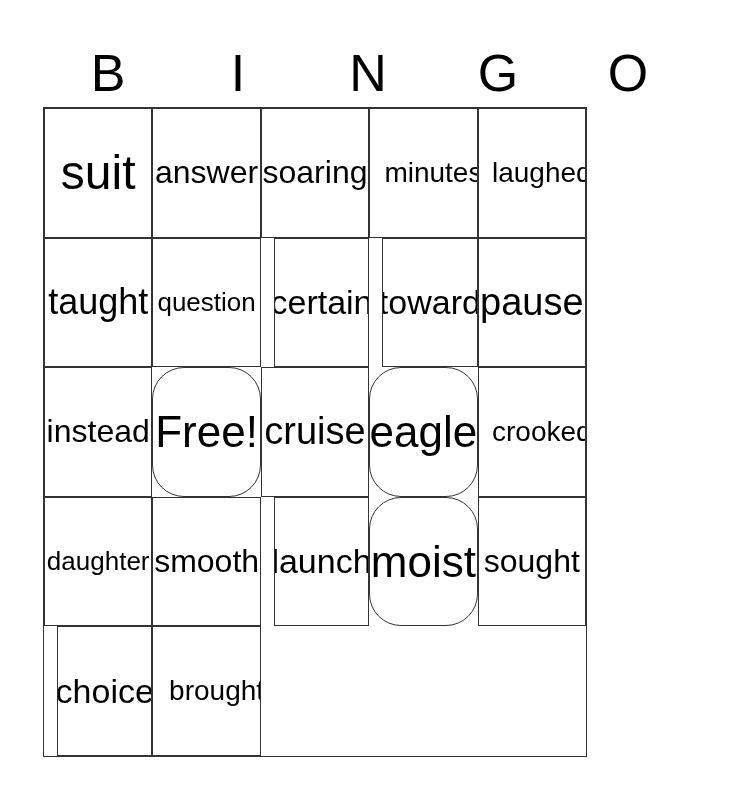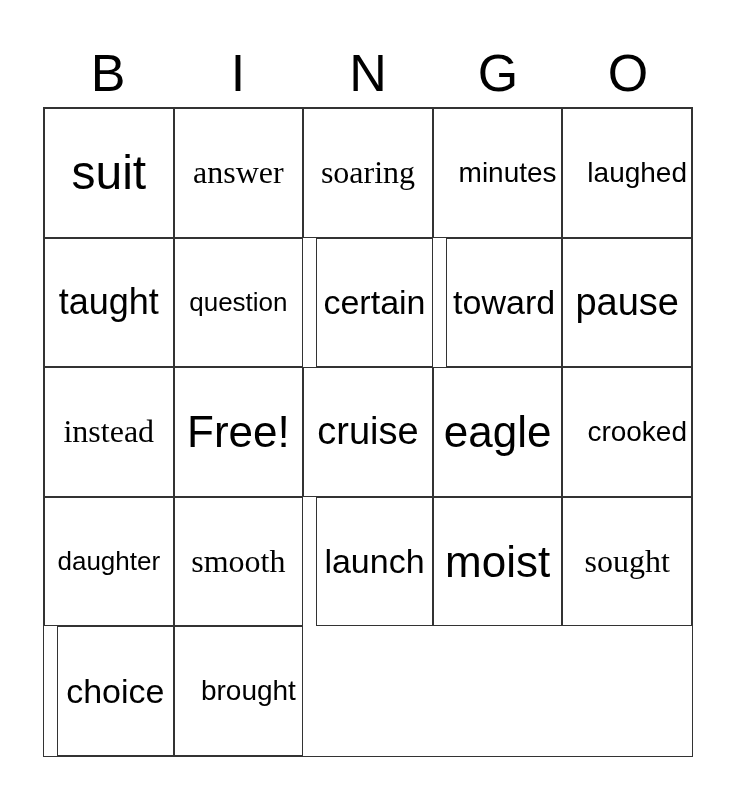--- a/index.html
+++ b/index.html
@@ -1,31 +1,31 @@
 <!DOCTYPE html>
 <html><head>
 <meta charset="utf-8">
 <style>
   html, body { margin: 0; padding: 0; background: #ffffff; }
   body { width: 736px; height: 800px; position: relative; font-family: "Liberation Sans", sans-serif; color: #000; }
   .header { position: absolute; left: 43px; top: 40px; width: 650px; height: 66px; display: flex; }
   .header span { flex: 1; text-align: center; font-size: 52px; line-height: 66px; }
-  .grid { position: absolute; left: 43px; top: 107px; width: 650px; height: 650px;
+  .grid { position: absolute; left: 43px; top: 107px; width: 544px; height: 650px;
           display: grid; grid-template-columns: repeat(5, 1fr); grid-template-rows: repeat(5, 1fr);
           border: 1px solid #333; box-sizing: border-box; }
   .cell { border: 1px solid #333; box-sizing: border-box; display: flex; align-items: center; justify-content: center;
           text-align: center; white-space: nowrap; overflow: hidden; }
   .s26 { font-size: 26px; }
   .s34 { font-size: 34px; margin-left: 13px; }
   .s38 { font-size: 38px; }
-  .s42 { font-size: 44px; }
+  .s42 { font-size: 44px; border-radius: 32px; }
   .s48 { font-size: 48px; }
   .s36 { font-size: 36px; }
   .s28 { font-size: 28px; padding-left: 20px; }
-  .s32 { font-size: 32px; font-family: Liberation Serif, serif; }
+  .s32 { font-size: 32px; }
 </style>
 </head>
 <body>
 
 <div class="header">
   <span>B</span>
   <span>I</span>
   <span>N</span>
   <span>G</span>
   <span>O</span>

